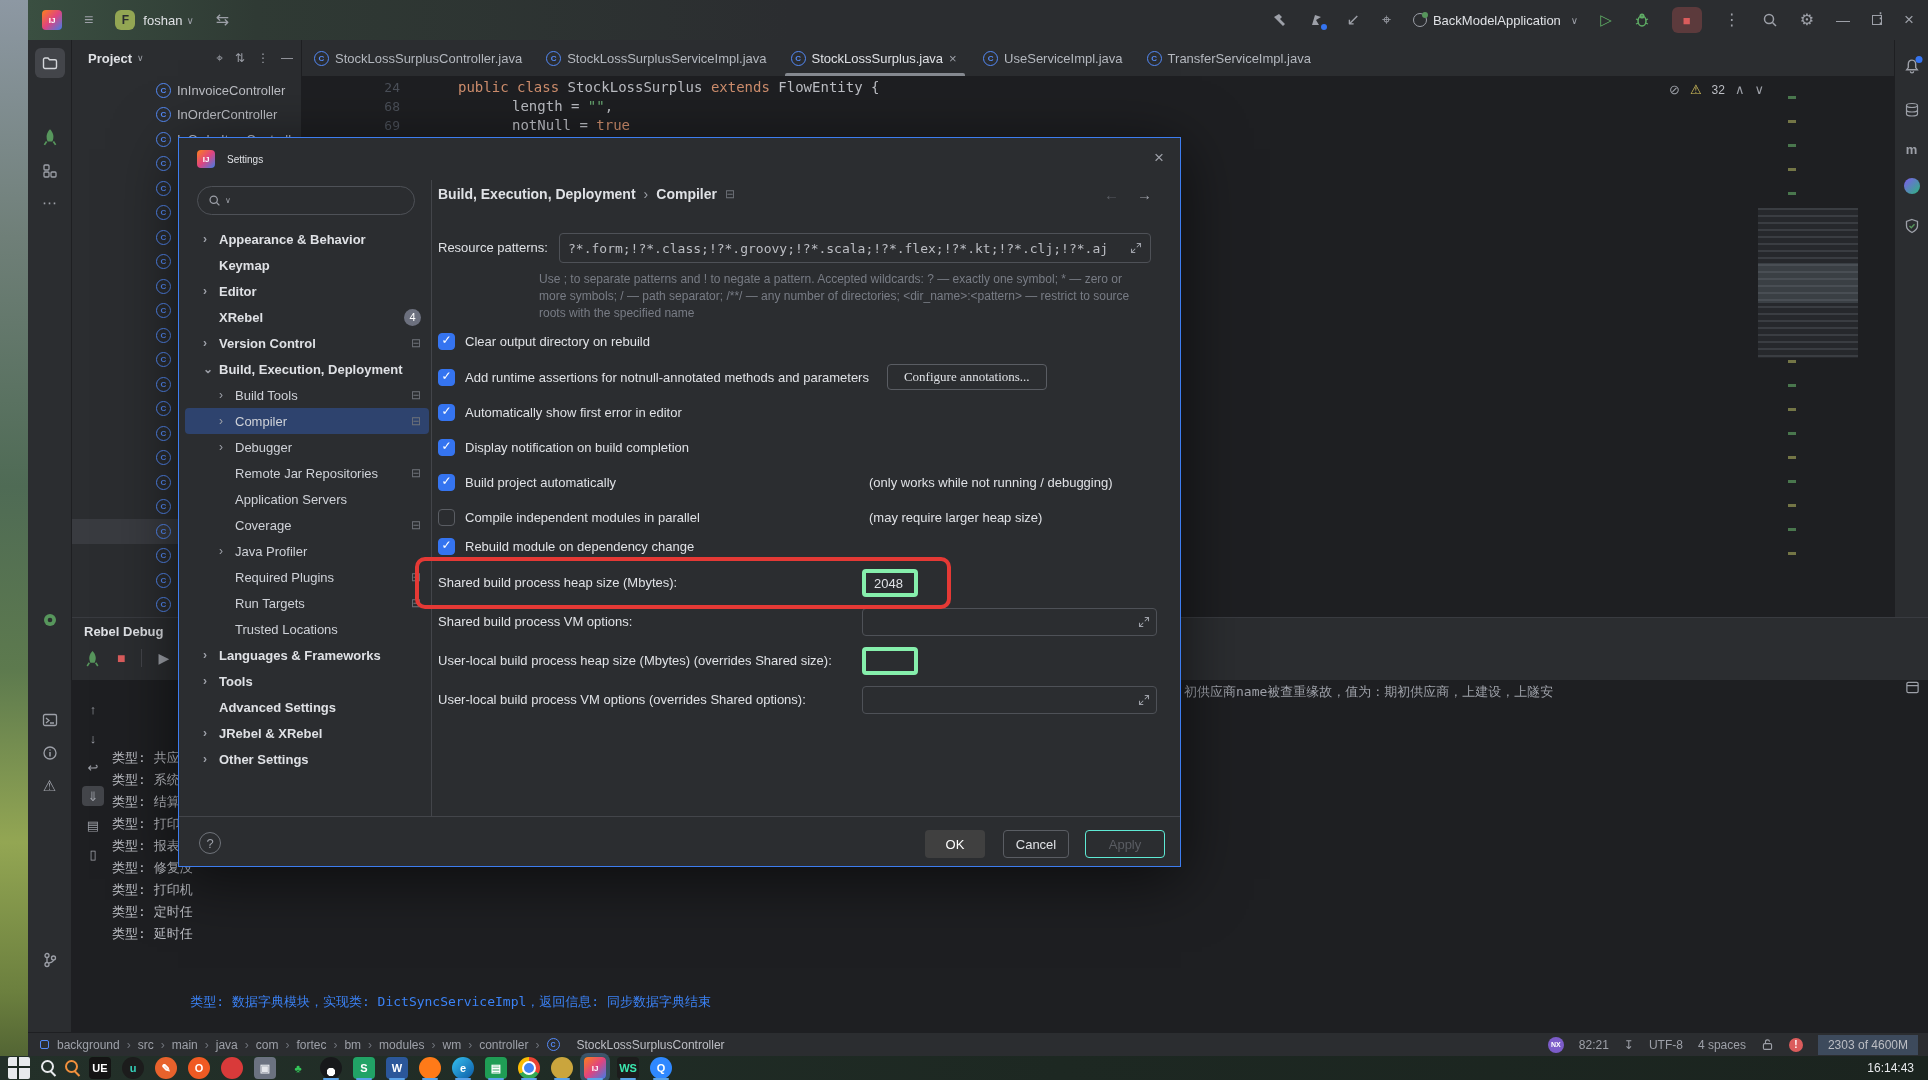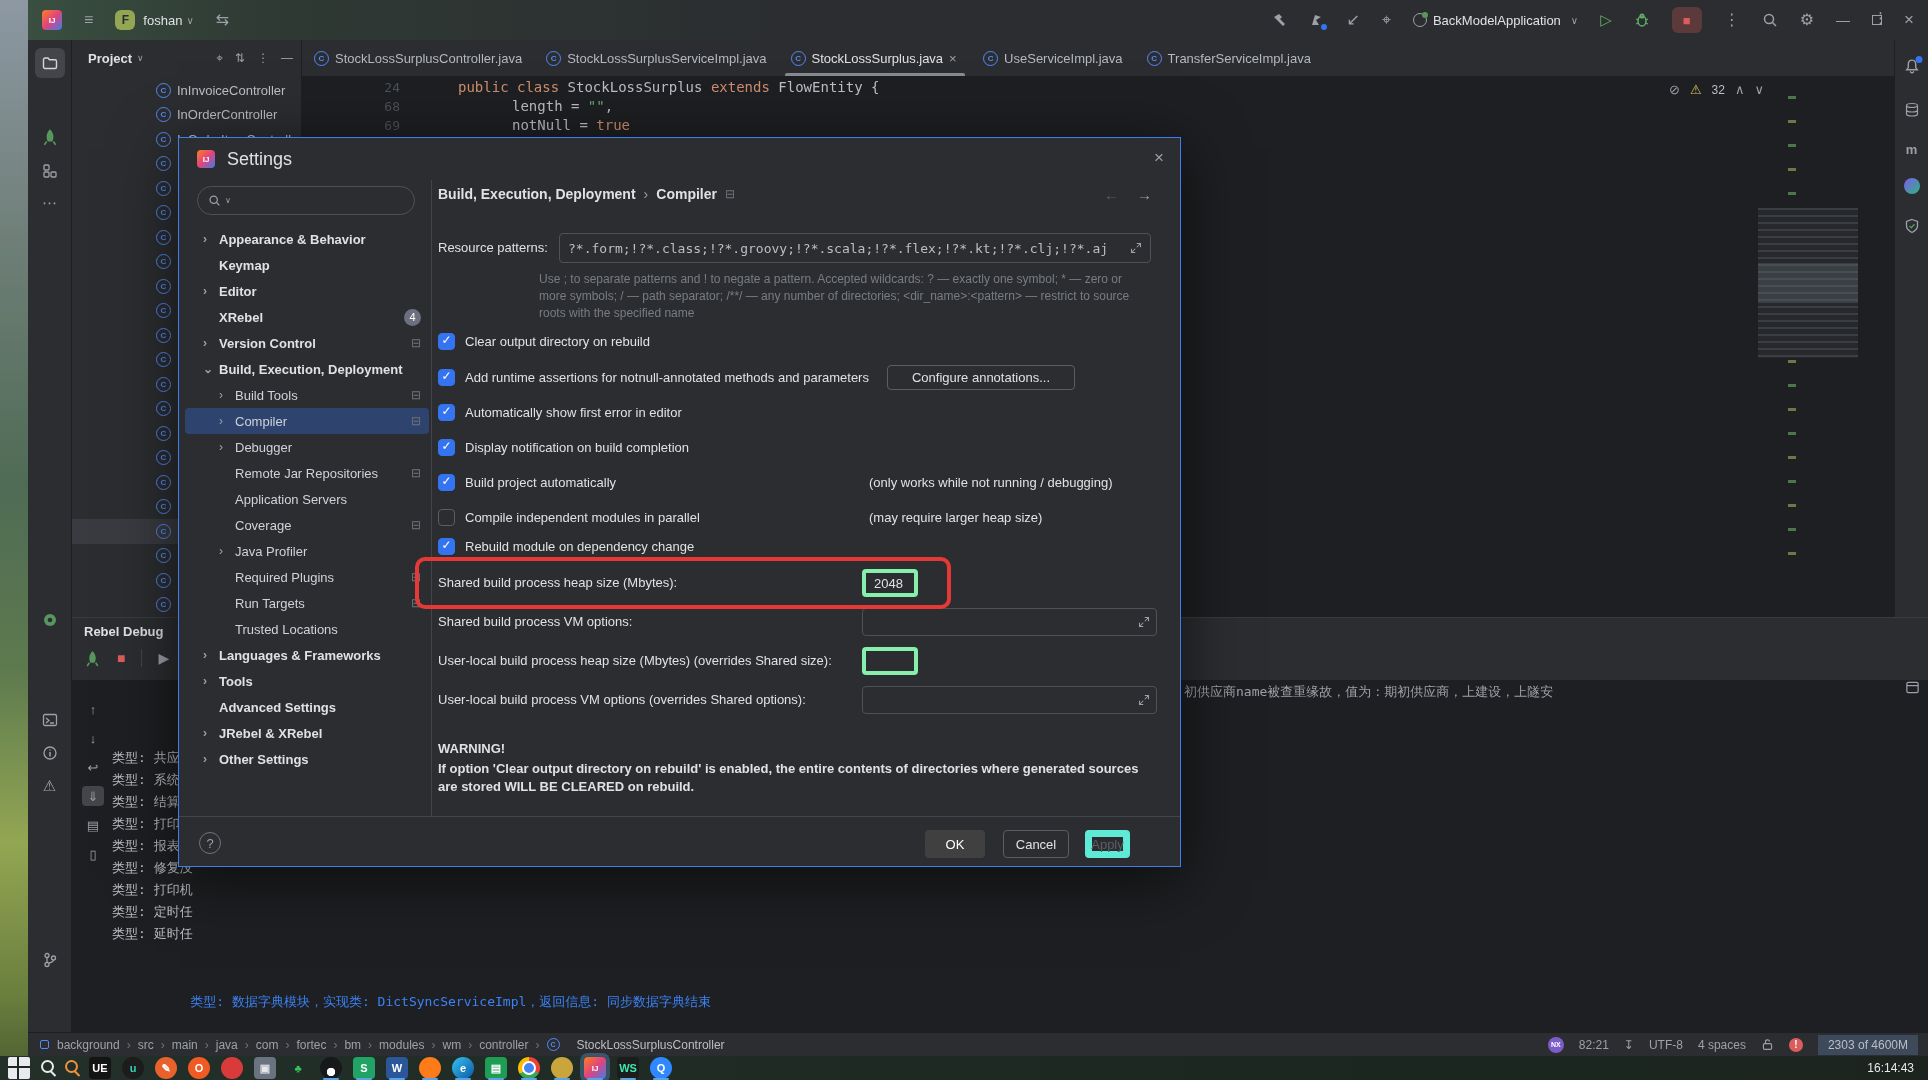--- a/index.html
+++ b/index.html
@@ -143,21 +143,21 @@
   .ticon.mag { border:2px solid #e8eaed; border-radius:50%; width:13px; height:13px; margin-top:-3px; }
   .ticon.mag::after { content:""; position:absolute; width:2px; height:7px; background:#e8eaed; bottom:-6px; right:-2px; transform:rotate(-45deg); }
   .ticon.orangemag { border-color:#f2903d; } .ticon.orangemag::after { background:#f2903d; }
   #tb-clock { position:absolute; right:14px; color:#e8eaed; font-size:12px; }
 
   
   #dialog { position:absolute; left:178px; top:137px; width:1003px; height:730px; background:#2b2d30;
     border:1.5px solid #3d7df0; box-shadow:0 12px 60px rgba(0,0,0,.6); z-index:40; color:#dfe1e5; font-size:13px; }
   #dlg-titlebar { position:absolute; left:0; top:0; width:100%; height:42px; display:flex; align-items:center; }
   #dlg-titlebar .ij-logo { margin-left:18px; width:18px; height:18px; }
-  #dlg-title { margin-left:12px; font-size:18px; }
+  #dlg-title { margin-left:12px; font-size:10px; }
   #dlg-close { position:absolute; right:16px; top:10px; color:#9da0a8; font-size:17px; }
   #dlg-search { position:absolute; left:18px; top:48px; width:218px; height:29px; border:1px solid #4e5157; border-radius:15px;
     display:flex; align-items:center; padding:0 10px; gap:4px; }
   #dlg-search input { background:transparent; border:none; outline:none; color:#dfe1e5; width:150px; font-size:13px; }
   #dlg-search .schev { color:#9da0a8; font-size:8px; }
 
   #dlg-tree { position:absolute; left:6px; top:88px; width:244px; }
   .trow { display:flex; align-items:center; height:26px; padding:0 8px 0 18px; font-size:13px; color:#cfd2d8; position:relative; }
   .trow .chev { width:16px; color:#9da0a8; font-size:12px; }
   .trow.bold { font-weight:bold; color:#dfe1e5; }
@@ -187,21 +187,21 @@
   
   #cbrows { position:absolute; left:259px; top:0; width:724px; }
   .crow { position:absolute; left:0; width:724px; height:24px; display:flex; align-items:center; }
   .crow:nth-of-type(1){top:191px} .crow:nth-of-type(2){top:227px} .crow:nth-of-type(3){top:262px}
   .crow:nth-of-type(4){top:297px} .crow:nth-of-type(5){top:332px} .crow:nth-of-type(6){top:367px} .crow:nth-of-type(7){top:396px}
   .cb { width:17px; height:17px; border:1.5px solid #5a5d63; border-radius:4px; margin-right:10px; position:relative; }
   .cb.on { background:#3574f0; border-color:#3574f0; }
   .cb.on::after { content:"✓"; position:absolute; left:2.5px; top:-1px; color:#fff; font-size:12px; }
   .cnote { position:absolute; left:431px; color:#dfe1e5; }
   .cfgbtn { margin-left:18px; background:transparent; border:1px solid #5a5d63; border-radius:4px; color:#dfe1e5;
-    font-size:13px; padding:4px 24px; font-family:Liberation Sans, sans-serif; }
+    font-size:13px; padding:4px 16px; font-family:Liberation Serif, serif; }
   .cfgbtn:empty { display:none; }
 
   
   .flabel { position:absolute; left:259px; }
   .finput { position:absolute; border:4px solid #86efac; border-radius:4px; background:transparent; color:#dfe1e5;
     font-size:13px; padding:0 8px; outline:none; font-family:inherit; }
   .fwide { position:absolute; left:683px; width:295px; height:28px; border:1px solid #4e5157; border-radius:4px;
     display:flex; align-items:center; padding:0 6px; }
   .fwide input { flex:1; background:transparent; border:none; outline:none; color:#dfe1e5; }
   .expand-ic { color:#9da0a8; display:flex; }
@@ -213,21 +213,21 @@
   #warn-title { margin-bottom:2px; }
 
   
   #dlg-sep { position:absolute; left:0px; top:678px; width:100%; height:1px; background:#43454a; }
   #dlg-help { position:absolute; left:20px; top:694px; width:22px; height:22px; border:1.5px solid #6f737a; border-radius:50%;
     color:#9da0a8; display:flex; align-items:center; justify-content:center; font-size:13px; }
   .dlg-btn { position:absolute; top:692px; height:28px; border-radius:4px; font-size:13px; font-family:inherit;
     display:flex; align-items:center; justify-content:center; }
   #btn-ok { left:746px; width:60px; background:#404040; border:none; color:#fff; }
   #btn-cancel { left:824px; width:66px; background:transparent; border:1px solid #5a5d63; color:#dfe1e5; }
-  #btn-apply { left:906px; width:45px; background:transparent; border:7px solid #5eead4; color:#5a5d63; }
+  #btn-apply { left:906px; width:80px; background:transparent; border:1px solid #5eead4; color:#5a5d63; }
 
   svg { display:block; }
 </style>
 </head>
 <body>
 
 <div id="screen">
 
   <div id="wallpaper"></div>
 
@@ -915,24 +915,20 @@
     <div class="flabel" style="top:554px">User-local build process VM options (overrides Shared options):</div>
     <div class="fwide" style="top:548px">
       <input value="" style="">
       <span class="expand-ic">
         <svg width="12" height="12" viewBox="0 0 16 16">
             <path d="M9 2 H14 V7 M14 2 L9 7 M7 14 H2 V9 M2 14 L7 9" fill="none" stroke="#9da0a8" stroke-width="1.4"></path>
           </svg>
       </span>
     </div>
 
-    <div id="warnblock">
-      <div id="warn-title">WARNING!</div>
-      <div>If option 'Clear output directory on rebuild' is enabled, the entire contents of directories where generated sources are stored WILL BE CLEARED on rebuild.</div>
-    </div>
 
     <div id="dlg-sep"></div>
     <div id="dlg-help">?</div>
     <button class="dlg-btn" id="btn-ok">OK</button>
     <button class="dlg-btn" id="btn-cancel">Cancel</button>
     <button class="dlg-btn" id="btn-apply">Apply</button>
   </div>
 
   <div id="taskbar">
     <div id="tb-icons">

